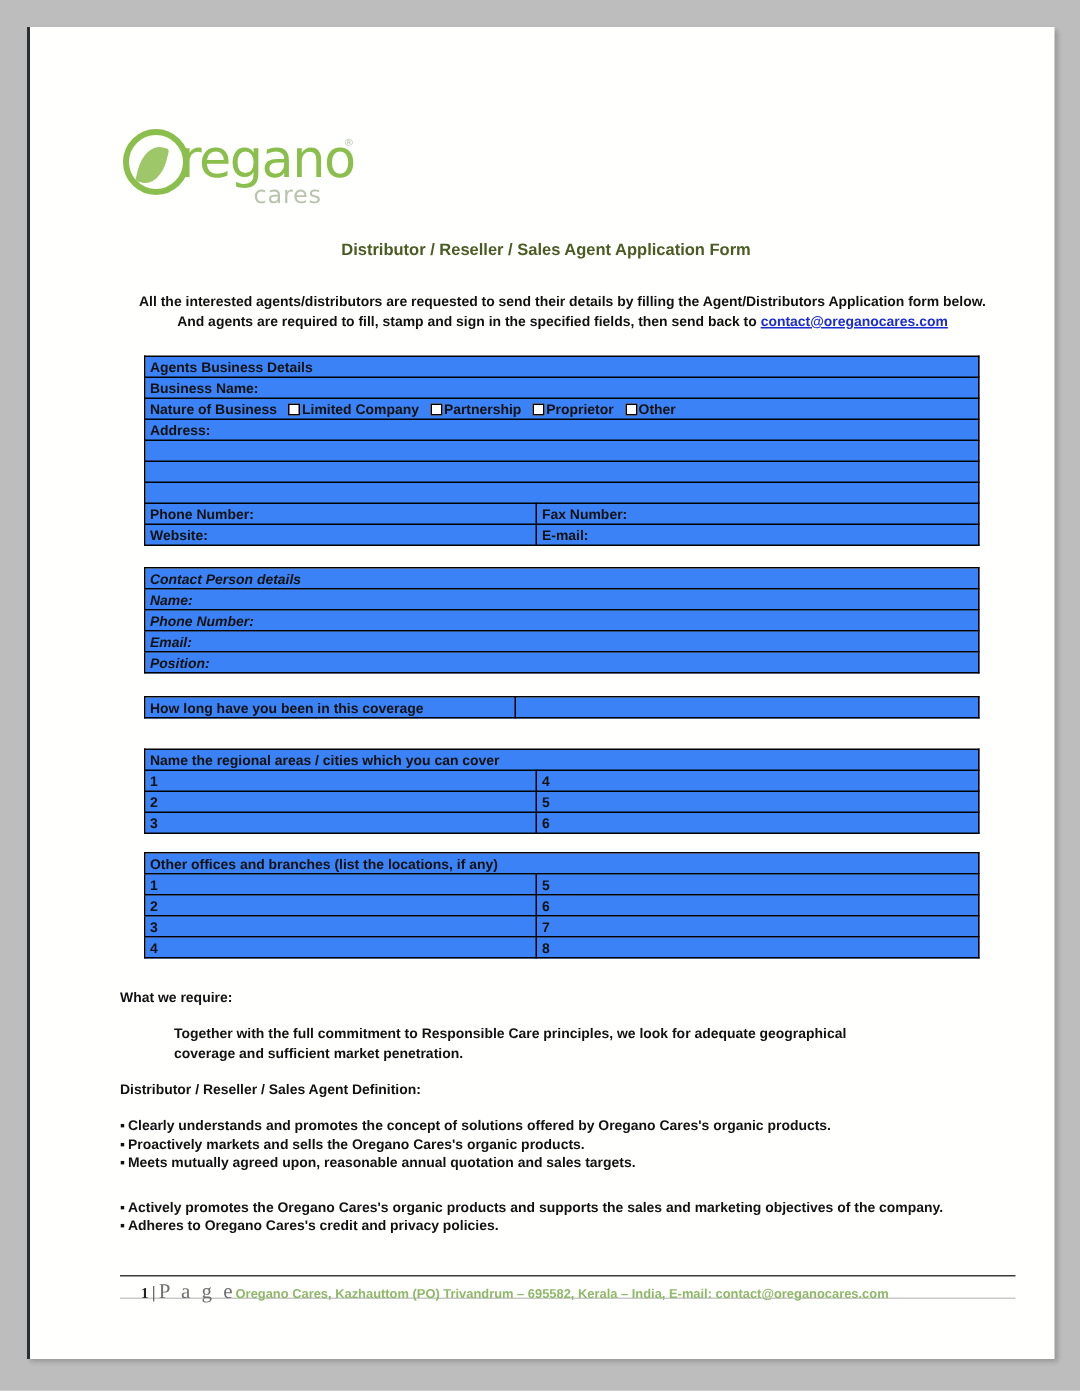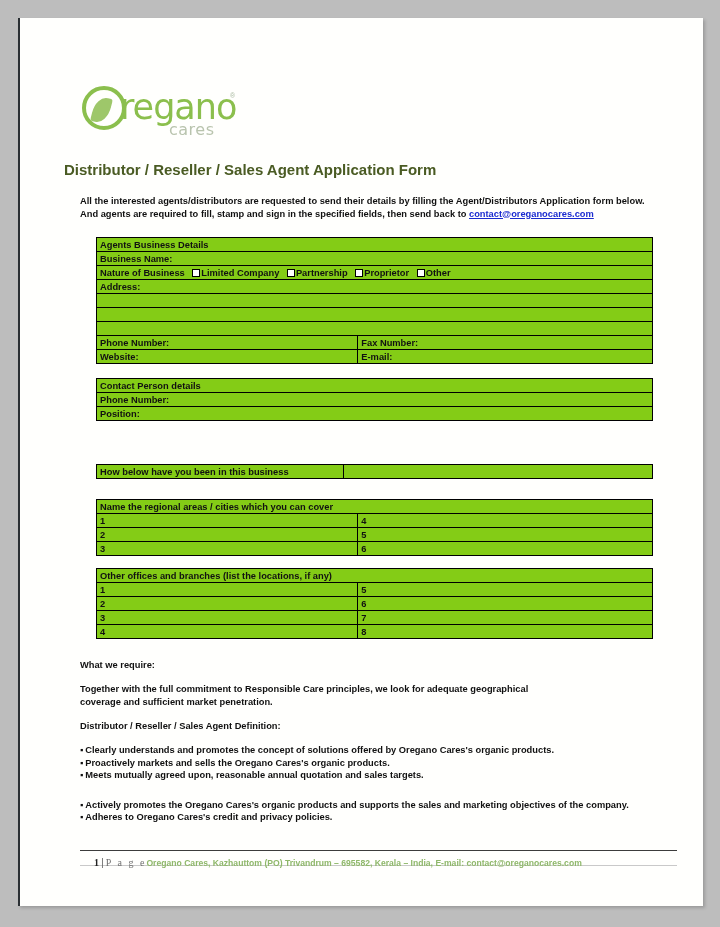--- a/index.html
+++ b/index.html
@@ -65,32 +65,34 @@
     letter-spacing: 0.5px;
     color: #b9c4ae;
     font-family: "DejaVu Sans", sans-serif;
   }
 
   
   .doc-title {
     position: absolute;
     left: 0; top: 143px;
     width: 600px;
-    font-size: 15px;
+    text-align: center;
+    font-size: 11px;
     font-weight: bold;
     color: #4a5b23;
   }
   .intro {
     position: absolute;
     left: 16px; top: 177px;
     width: 590px;
     font-size: 9.3px;
     line-height: 12.5px;
     color: #111;
     font-weight: bold;
+    text-align: center;
   }
   .intro a {
     color: #1a2bd0;
     text-decoration: underline;
     font-weight: bold;
     margin-top: 42px;
   }
 
   
   table.form {
@@ -102,57 +104,57 @@
   }
   table.form td, table.form th {
     border: 1px solid #000;
     font-size: 9.3px;
     font-weight: bold;
     color: #111;
     padding: 1px 3px 1px 3px;
     height: 14px;
     text-align: left;
     vertical-align: middle;
-    background: #84cc16;
+    background: #3b82f6;
   }
   td.hdr, th.hdr {
     background: #cfe3b6;
   }
   td.blank { }
 
   .cbx {
     display: inline-block;
     width: 8px; height: 8px;
     border: 1.4px solid #000;
     background: #fff;
     vertical-align: -1px;
     margin-right: 1px;
   }
   .cbx-label { white-space: nowrap; }
   .pad-l { padding-left: 5px; }
 
   
   #tbl-business   { top: 219px; }
-  #tbl-contact    { top: 360px; }
+  #tbl-contact    { top: 360px; font-style: italic; }
   #tbl-howlong    { top: 446px; }
   #tbl-regions    { top: 481px; }
   #tbl-offices    { top: 550px; }
 
   
   .body-copy {
     position: absolute;
     left: 16px;
     width: 580px;
     font-size: 9.3px;
     font-weight: bold;
     color: #111;
     line-height: 12.6px;
   }
   #copy-require   { top: 641px; }
-  #copy-together  { top: 665px; }
+  #copy-together  { top: 665px; margin-left: 36px; }
   #copy-defn      { top: 702px; }
   #copy-bullets   { top: 726px; }
   #copy-bullets div { white-space: nowrap; }
   #copy-bullets div.wrap2 { white-space: normal; padding-left: 6px; }
   .bull { margin-right: 2px; }
 
   
   .footer {
     position: absolute;
     left: 16px; top: 832px;
@@ -174,21 +176,21 @@
     height: 13px;
     white-space: nowrap;
   }
   .pg-num {
     font-size: 10px; font-weight: bold; color: #222;
     font-family: "Liberation Serif", serif;
     margin-left: 14px;
   }
   .pg-bar { color: #6d6d6d; margin: 0 2px; font-size: 11px; }
   .pg-word {
-    font-size: 10px; color: #6f6f6f;
+    font-size: 14px; color: #6f6f6f;
     font-family: "Liberation Serif", serif;
     letter-spacing: 2px;
   }
   .footer-addr {
     font-size: 8.6px;
     color: #8fb86a;
     font-weight: bold;
   }
 </style>
 </head>
@@ -257,36 +259,42 @@
         </tr>
       </tbody>
     </table>
 
     <table class="form" id="tbl-contact">
       <tbody>
         <tr>
           <td class="hdr">Contact Person details</td>
         </tr>
         <tr>
+          <td>Name:</td>
+        </tr>
+        <tr>
           <td>Phone Number:</td>
+        </tr>
+        <tr>
+          <td>Email:</td>
         </tr>
         <tr>
           <td>Position:</td>
         </tr>
       </tbody>
     </table>
 
     <table class="form" id="tbl-howlong">
       <colgroup>
           <col style="width:44.5%">
           <col style="width:55.5%">
         </colgroup>
       <tbody>
         <tr>
-          <td class="hdr">How below have you been in this business</td>
+          <td class="hdr">How long have you been in this coverage</td>
           <td></td>
         </tr>
       </tbody>
     </table>
 
     <table class="form" id="tbl-regions">
       <colgroup>
           <col style="width:47%">
           <col style="width:53%">
         </colgroup>

